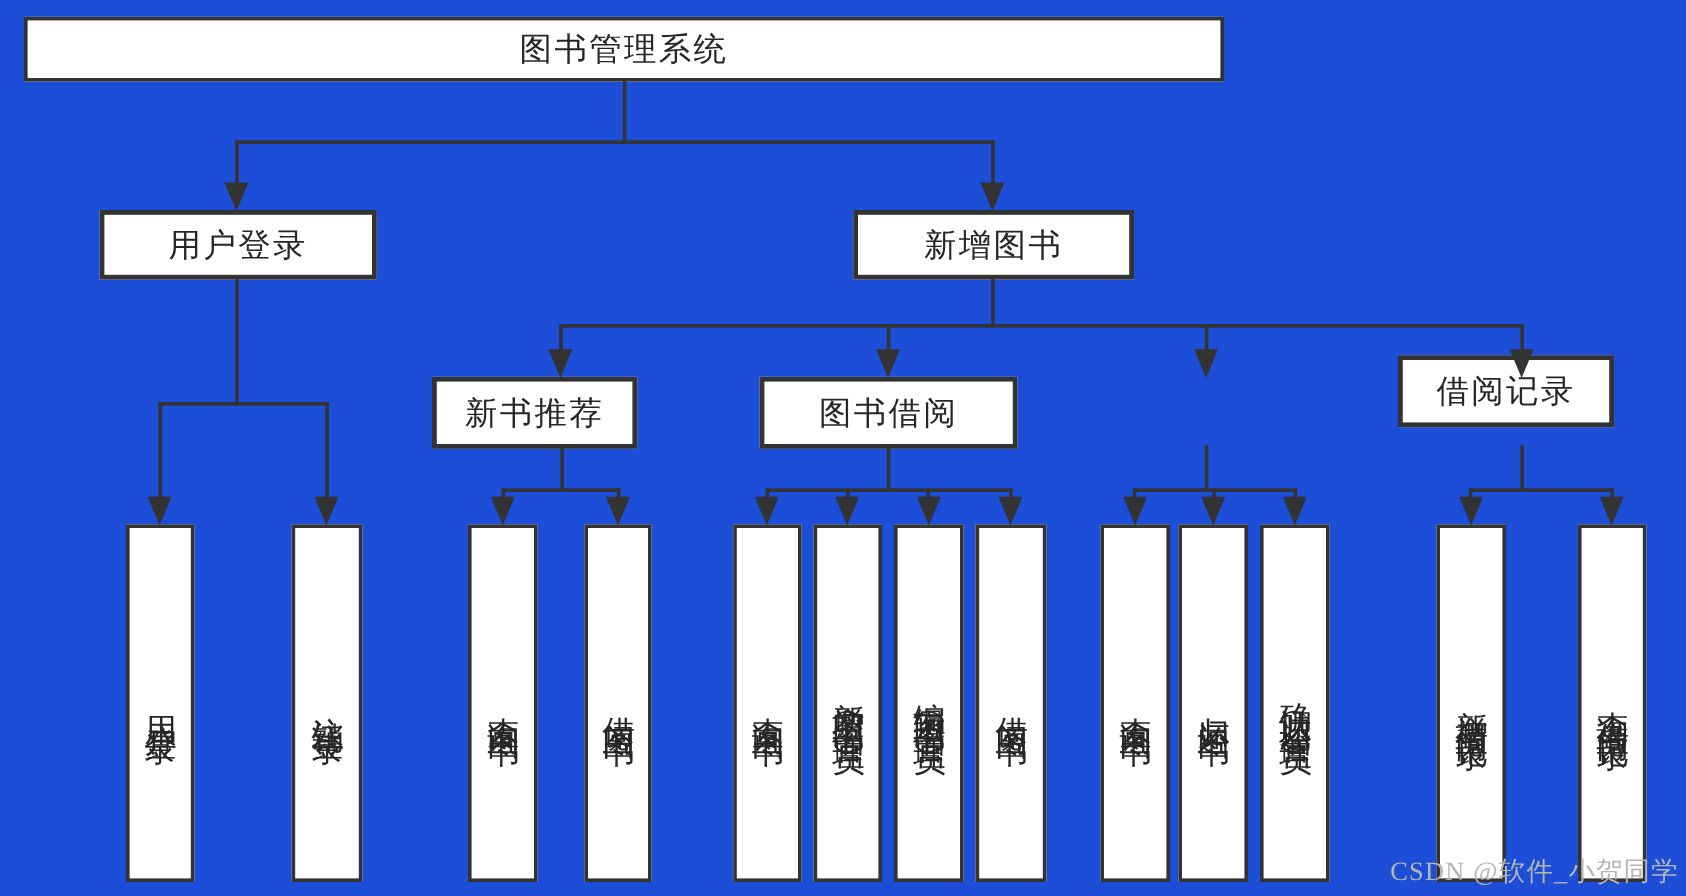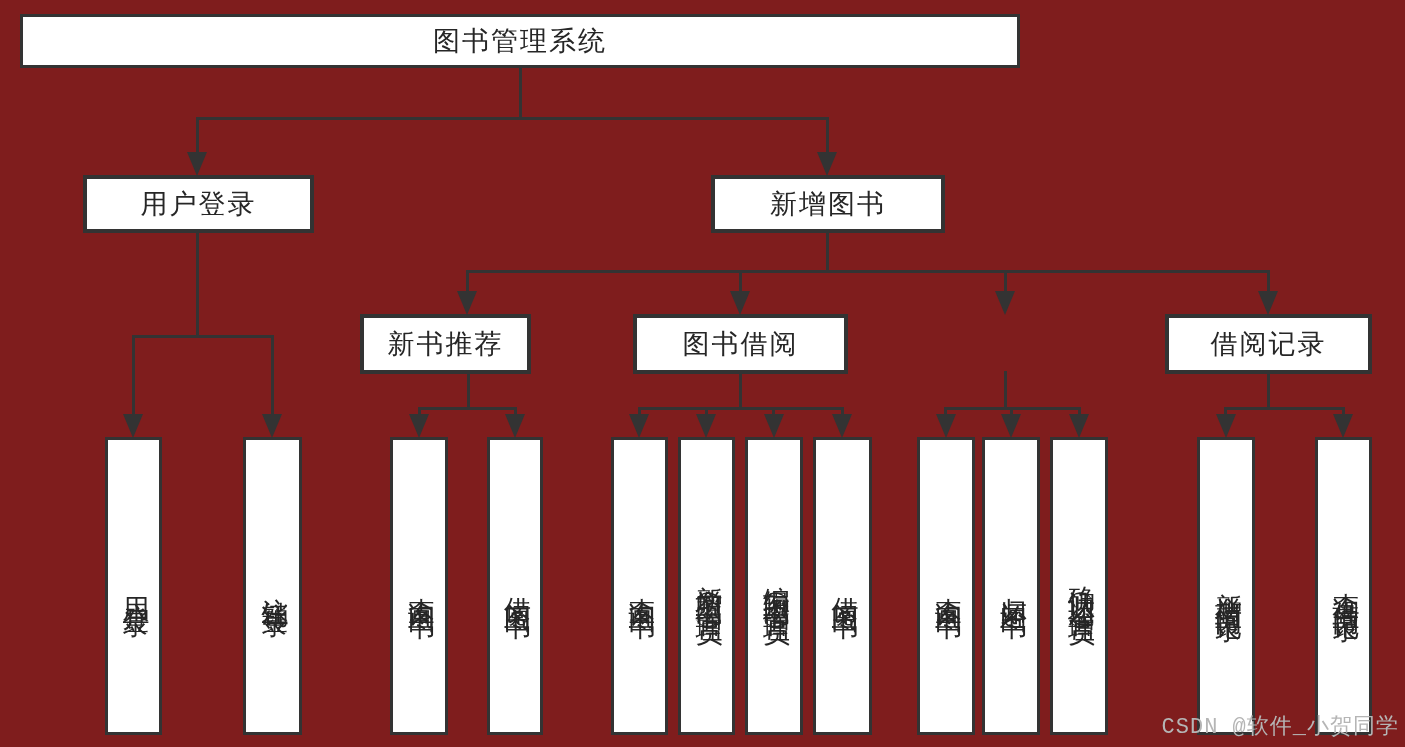--- a/index.html
+++ b/index.html
@@ -1,18 +1,18 @@
 <!DOCTYPE html>
 <html><head>
 <meta charset="utf-8">
 <style>
   html,body { margin:0; padding:0; background:#ffffff; }
   #stage {
-    position:relative; width:1405px; height:747px; background:#7f1d1d;
-    font-family:Liberation Mono, monospace; overflow:hidden;
+    position:relative; width:1405px; height:747px; background:#1d4ed8;
+    font-family:Liberation Serif, serif; overflow:hidden;
   }
   .node {
     position:absolute; box-sizing:border-box; background:#ffffff;
     border:3px solid #333333; display:flex; align-items:center; justify-content:center;
     color:#262626;
   }
   .node.lvl { border-width:4px; }
   .hlabel { font-size:27px; letter-spacing:2px; white-space:nowrap; }
   .leaf { top:437px; height:298px; }
   .vlabel {
@@ -51,21 +51,21 @@
 
   <div class="node lvl" style="left:360px;top:314px;width:171px;height:60px">
     <span class="hlabel">新书推荐</span>
   </div>
 
   <div class="node lvl" style="left:633px;top:314px;width:215px;height:60px">
     <span class="hlabel">图书借阅</span>
   </div>
 
 
-  <div class="node lvl" style="left:1165px;top:314px;width:207px;height:60px">
+  <div class="node lvl" style="left:1165px;top:296px;width:180px;height:60px">
     <span class="hlabel">借阅记录</span>
   </div>
 
   <div class="node leaf" style="left:105px;width:57px">
     <span class="vlabel">用户登录</span>
   </div>
   <div class="node leaf" style="left:243px;width:59px">
     <span class="vlabel">注销登录</span>
   </div>
 

